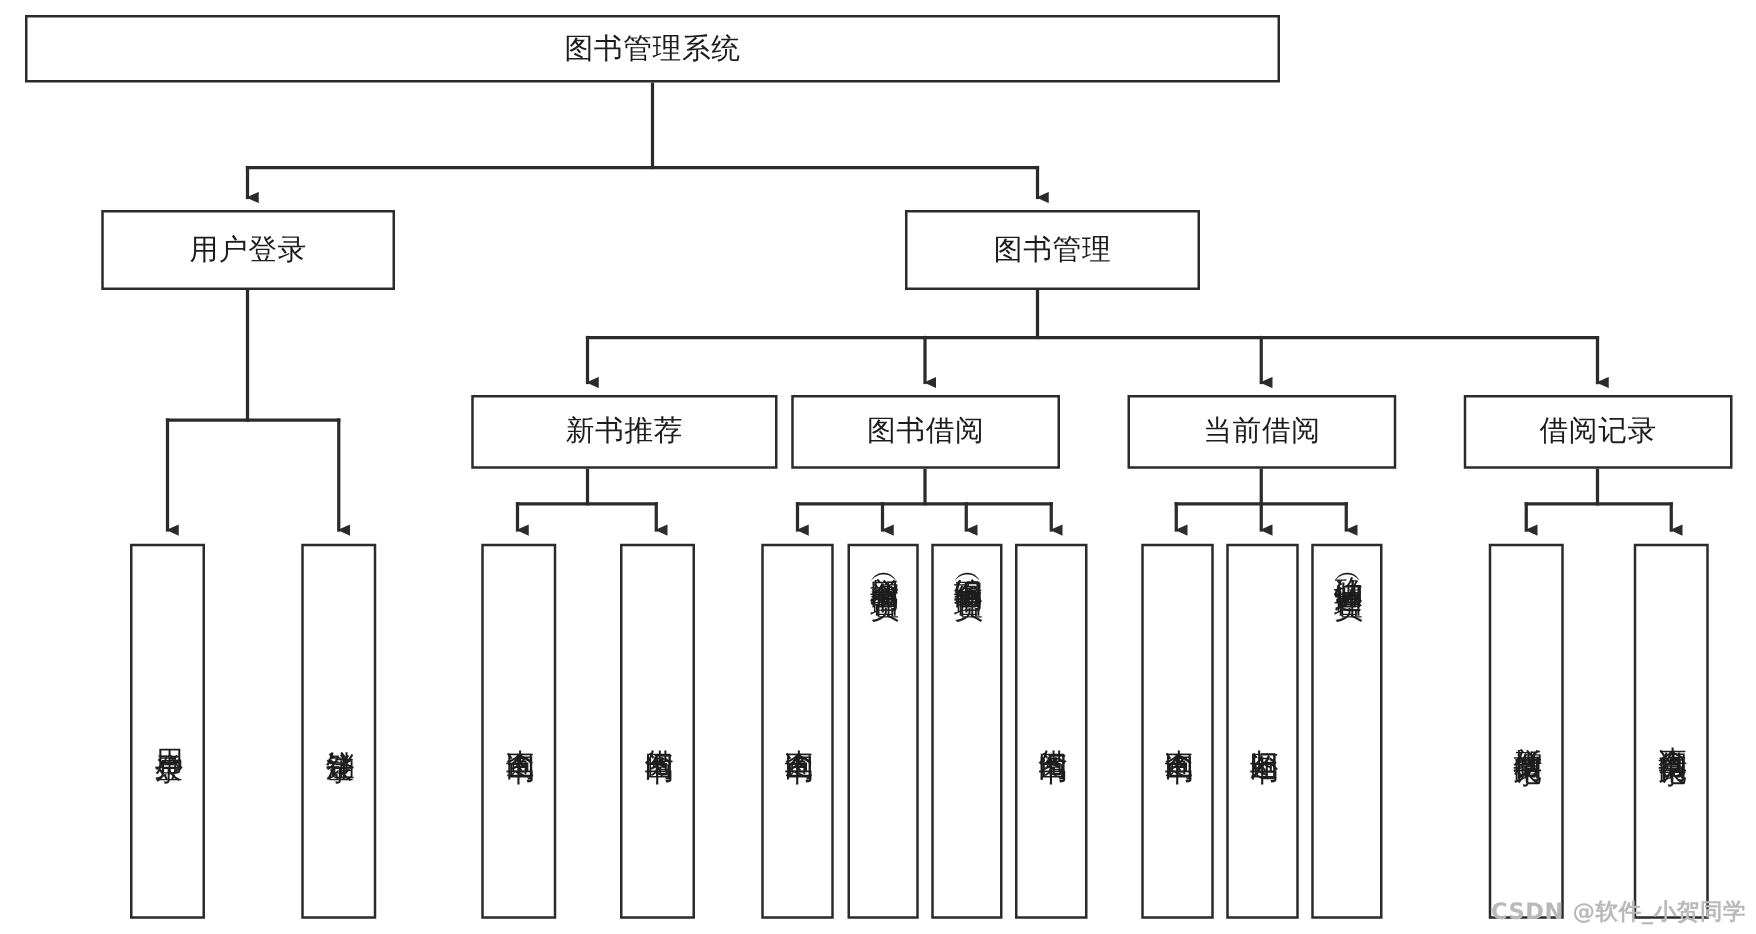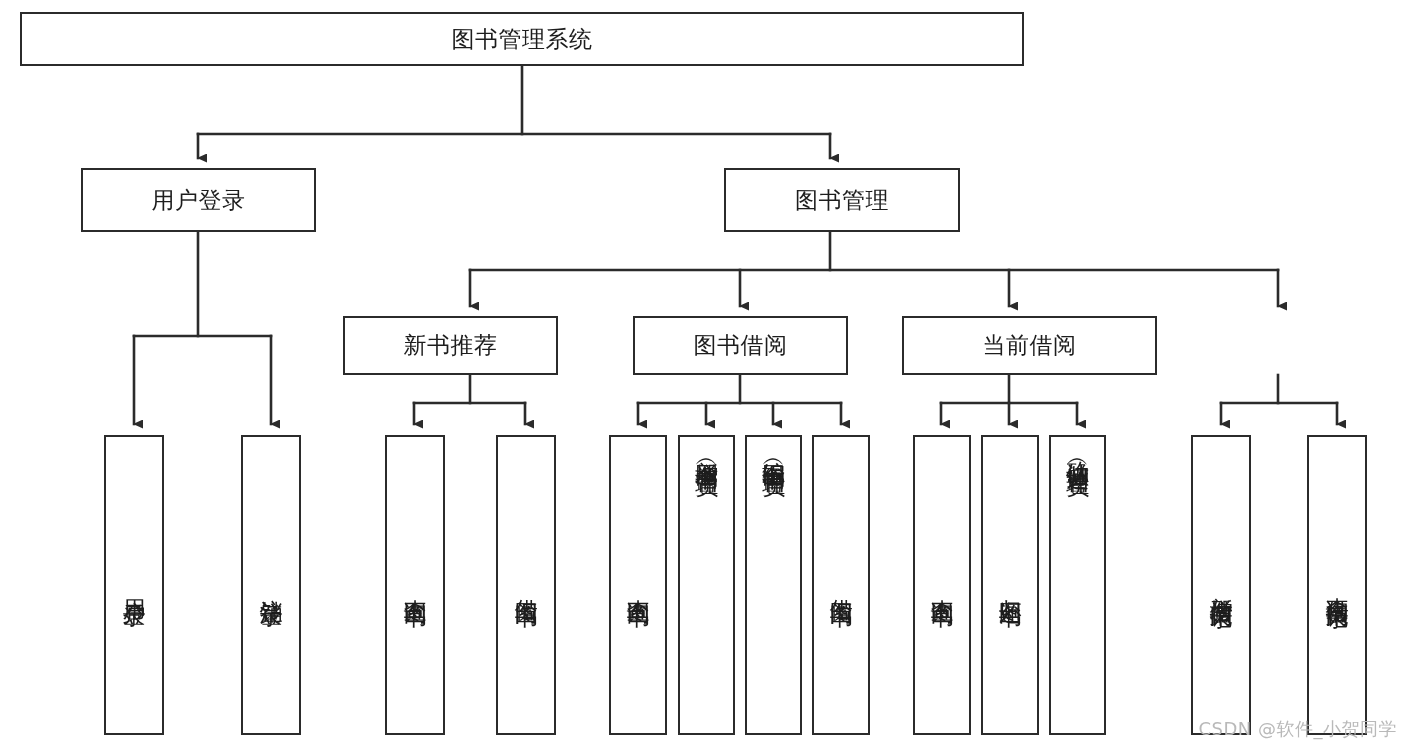--- a/index.html
+++ b/index.html
@@ -66,20 +66,21 @@
     padding-top: 6px;
   }
   .watermark {
     position: absolute;
     right: 8px;
     bottom: 6px;
     font-size: 18px;
     color: #b9b9b9;
     white-space: nowrap;
     letter-spacing: 0.5px;
+    font-weight: bold;
   }
 </style>
 </head>
 <body>
 
 <div id="diagram-root">
 
   <svg class="diagram-canvas" viewBox="0 0 1405 747">
     <defs>
       <marker id="arrowhead" markerWidth="9" markerHeight="10" refX="4.5" refY="9" orient="auto" markerUnits="userSpaceOnUse">
@@ -136,32 +137,35 @@
   </div>
 
   <div class="node-box" style="left:81px; top:168px; width:235px; height:64px;">
     <span class="node-label-h">用户登录</span>
   </div>
 
   <div class="node-box" style="left:712px; top:168px; width:236px; height:64px;margin-left:12px;">
     <span class="node-label-h">图书管理</span>
   </div>
 
-  <div class="node-box" style="left:343px; top:316px; width:215px; height:59px;">
+  <div class="node-box" style="left:377px; top:316px; width:245px; height:59px;">
     <span class="node-label-h">新书推荐</span>
   </div>
 
   <div class="node-box" style="left:633px; top:316px; width:215px; height:59px;align-items:center;">
     <span class="node-label-h">图书借阅</span>
   </div>
 
-  <div class="node-box" style="left:902px; top:316px; width:255px; height:59px;">
+  <div class="node-box" style="left:902px; top:316px; width:215px; height:59px;">
     <span class="node-label-h">当前借阅</span>
   </div>
 
+  <div class="node-box" style="left:1171px; top:316px; width:215px; height:59px;">
+    <span class="node-label-h">借阅记录</span>
+  </div>
 
   <div class="leaf-box" style="left:104px; top:435px; width:60px; height:300px;">
     <span class="node-label-v">用户登录</span>
   </div>
 
   <div class="leaf-box" style="left:241px; top:435px; width:60px; height:300px;">
     <span class="node-label-v">注销登录</span>
   </div>
 
   <div class="leaf-box" style="left:385px; top:435px; width:60px; height:300px;">

